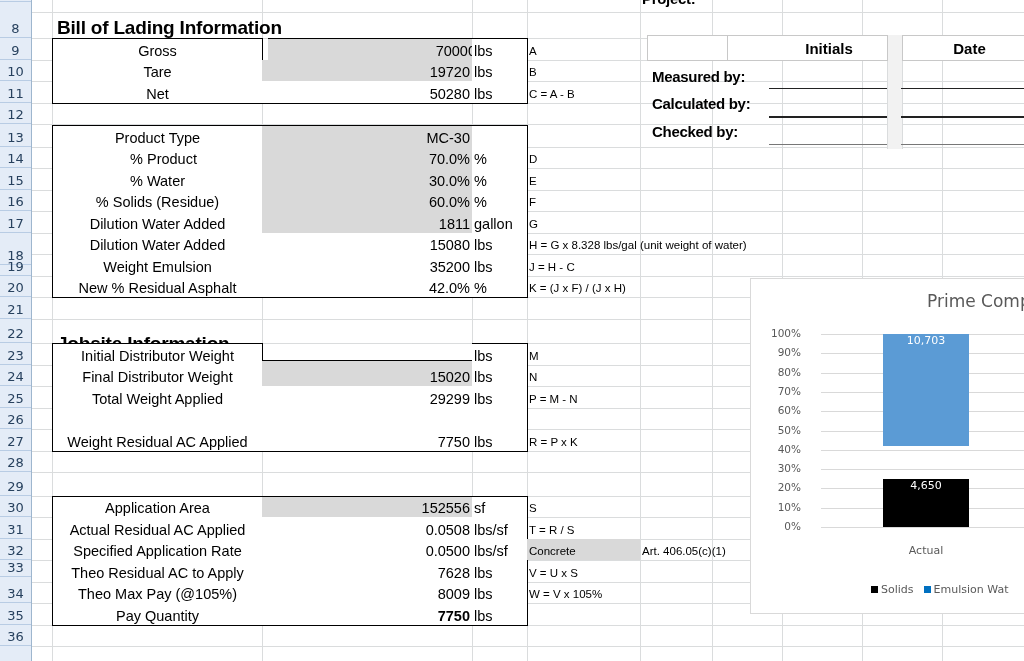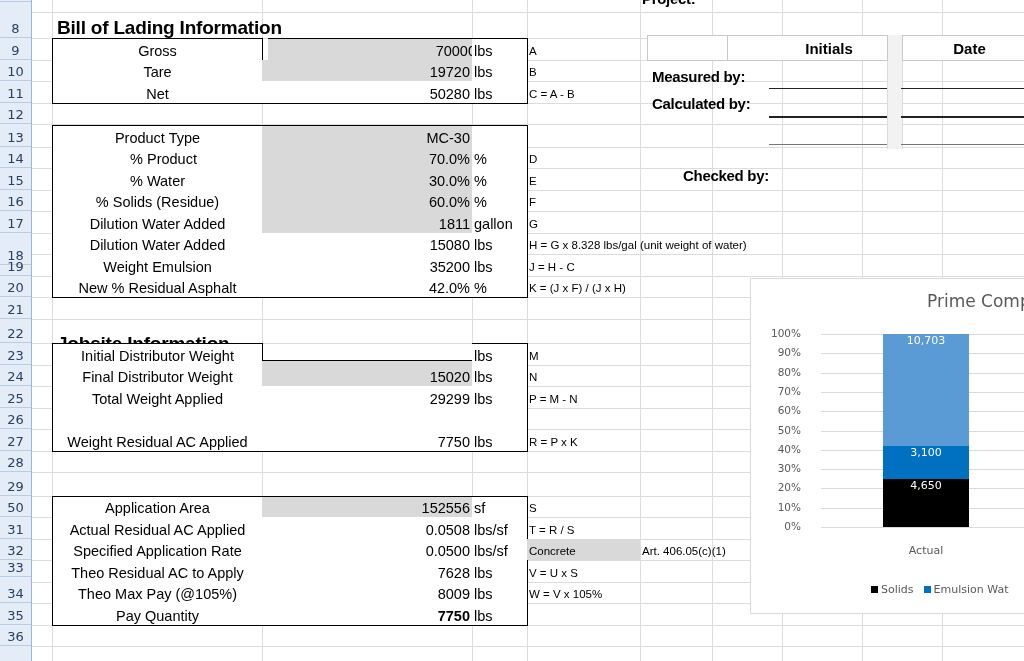--- a/index.html
+++ b/index.html
@@ -73,21 +73,21 @@
       <div class="rn" style="top: 275.5px; height: 21.5px;">20</div>
       <div class="rn" style="top: 297px; height: 21.5px;">21</div>
       <div class="rn" style="top: 316.5px; height: 26.5px;">22</div>
       <div class="rn" style="top: 343px; height: 21.5px;">23</div>
       <div class="rn" style="top: 364.5px; height: 21.5px;">24</div>
       <div class="rn" style="top: 386px; height: 21.5px;">25</div>
       <div class="rn" style="top: 407.5px; height: 21.5px;">26</div>
       <div class="rn" style="top: 429px; height: 21.5px;">27</div>
       <div class="rn" style="top: 450.5px; height: 21.5px;">28</div>
       <div class="rn" style="top: 469px; height: 26.5px;">29</div>
-      <div class="rn" style="top: 495.5px; height: 21.5px;">50</div>
+      <div class="rn" style="top: 495.5px; height: 21.5px;">30</div>
       <div class="rn" style="top: 517px; height: 21.5px;">31</div>
       <div class="rn" style="top: 538.5px; height: 21.5px;">32</div>
       <div class="rn" style="top: 555px; height: 21.5px;">33</div>
       <div class="rn" style="top: 581.5px; height: 21.5px;">34</div>
       <div class="rn" style="top: 603px; height: 21.5px;">35</div>
       <div class="rn" style="top: 624.5px; height: 21.5px;">36</div>
     </div>
 </div>
 
 <div id="grid">
@@ -136,21 +136,21 @@
 
 <div>
   <div style="position:absolute;left:647px;top:35px;width:377px;height:26px;border:1px solid #c8c8c8;border-right:none;box-sizing:border-box;background:#fff;"></div>
   <div style="position:absolute;left:727px;top:35px;height:26px;border-left:1px solid #c8c8c8;"></div>
   <div style="position:absolute;left:887px;top:35px;height:26px;width:14px;border-left:1px solid #c8c8c8;border-right:1px solid #c8c8c8;background:#f2f2f2;"></div>
   <div class="cell sign-hdr" style="left:770px;top:36px;width:118px;height:22px;">Initials</div>
   <div class="cell sign-hdr" style="left:902px;top:36px;width:135px;height:22px;">Date</div>
 
   <div class="cell sign-lbl" style="left:650px;top:64px;height:22px;">Measured by:</div>
   <div class="cell sign-lbl" style="left:650px;top:91px;height:22px;">Calculated by:</div>
-  <div class="cell sign-lbl" style="left:681px;top:119px;height:22px;margin-top:44px;">Checked by:</div>
+  <div class="cell sign-lbl" style="left:650px;top:119px;height:22px;">Checked by:</div>
 
   <div style="position:absolute;left:887px;top:61px;width:14px;height:88px;background:#f2f2f2;border-left:1px solid #dadcdd;border-right:1px solid #dadcdd;"></div>
 
   <div class="uline" style="left:769px;top:88px;width:118px;"></div>
   <div class="uline" style="left:901px;top:88px;width:123px;"></div>
   <div class="uline" style="left:769px;top:116px;width:118px;border-top-width:2px;"></div>
   <div class="uline" style="left:901px;top:116px;width:123px;border-top-width:2px;"></div>
   <div class="uline" style="left:769px;top:144px;width:118px;border-top-color:#777;"></div>
   <div class="uline" style="left:901px;top:144px;width:123px;border-top-color:#777;"></div>
 </div>
@@ -270,23 +270,20 @@
       <div class="ytick" style="top: 202.4px;">20%</div>
       <div class="ygrid" style="top: 209.4px;"></div>
       <div class="ytick" style="top: 221.7px;">10%</div>
       <div class="ygrid" style="top: 228.7px;"></div>
       <div class="ytick" style="top: 241px;">0%</div>
       <div class="ygrid" style="top: 248px;"></div>
     </div>
   <div class="seg" style="top:55px;height:112px;background:#5b9bd5;">
       <span>10,703</span>
     </div>
-  <div class="seg" style="top:167px;height:33px;background:#0070c0;">
-      <span>3,100</span>
-    </div>
   <div class="seg" style="top:200px;height:48px;background:#000;">
       <span>4,650</span>
     </div>
   <div class="xcat">Actual</div>
   <div class="legend">
     <span><span class="sw" style="background:#000;"></span><span>Solids</span></span>
     <span><span class="sw" style="background:#0070c0;"></span><span>Emulsion Wat</span></span>
   </div>
 </div>
 

